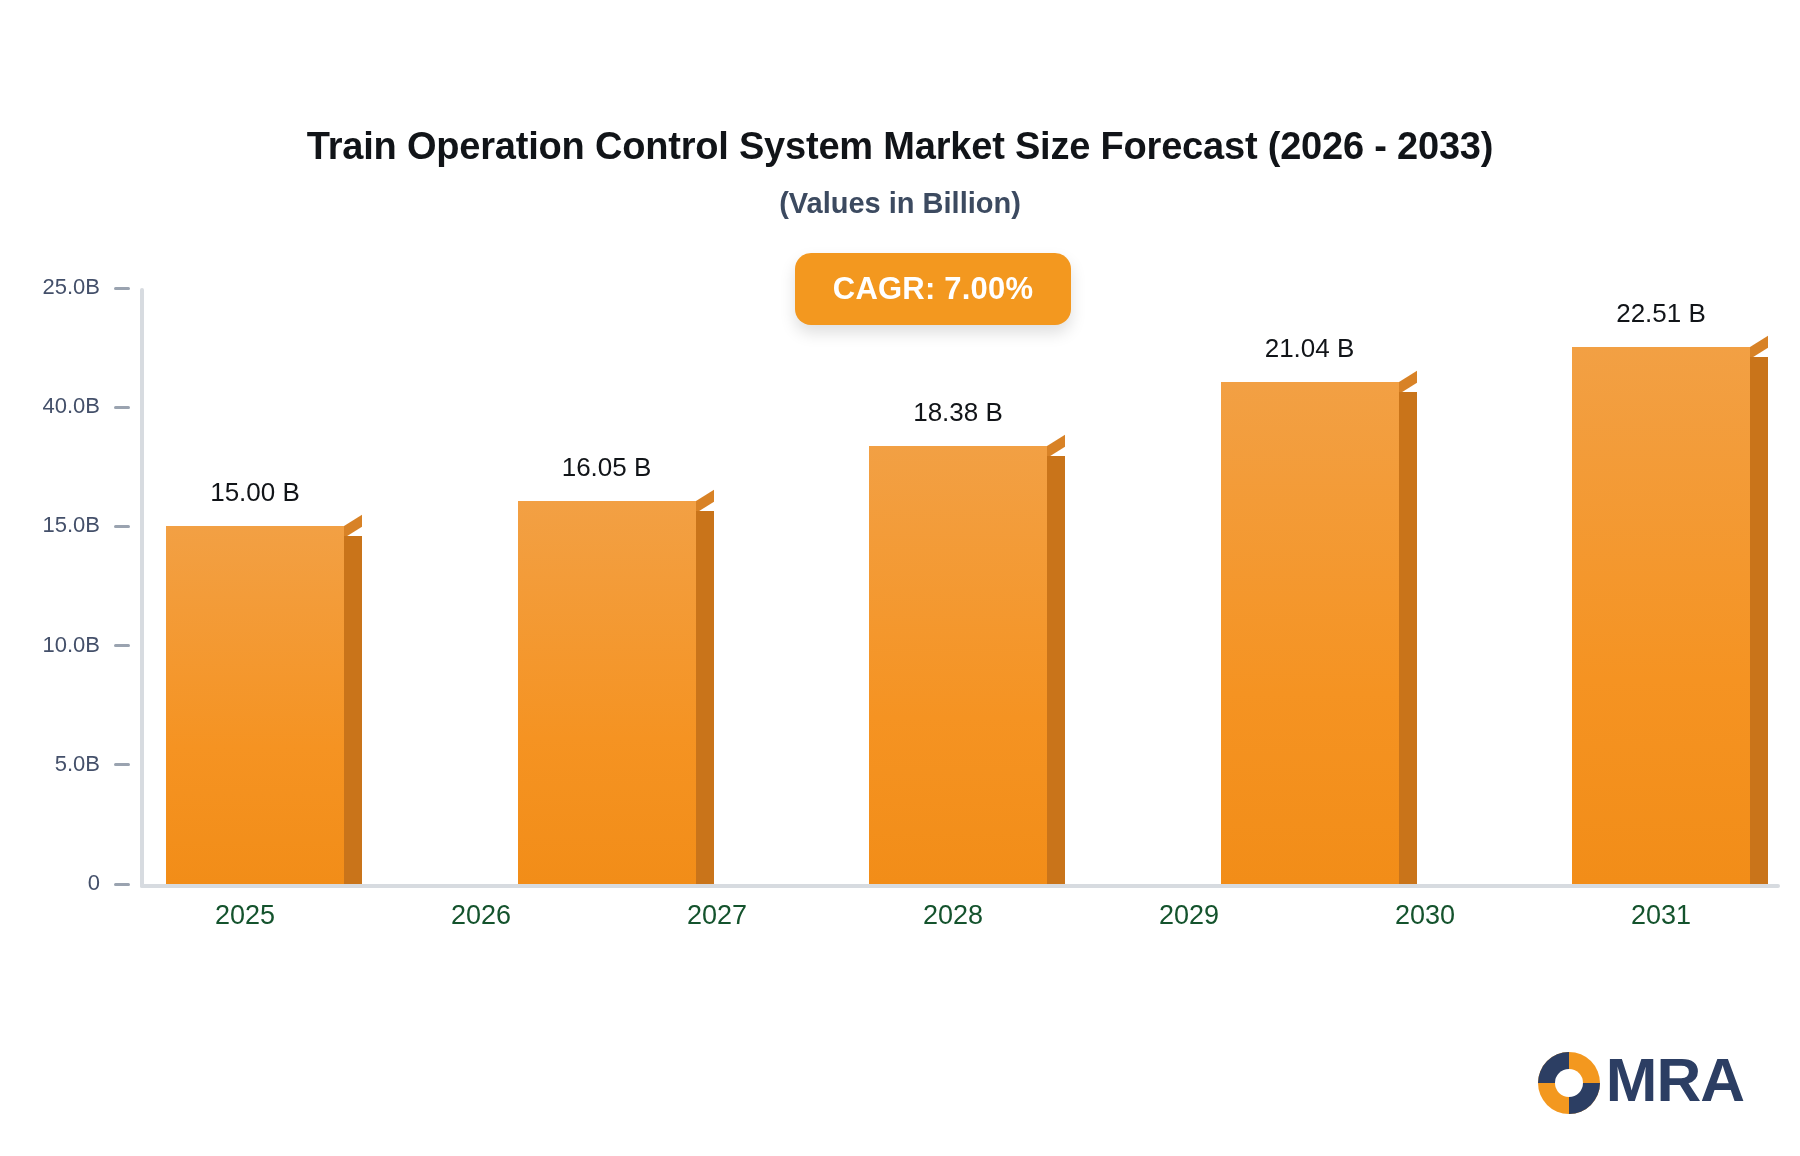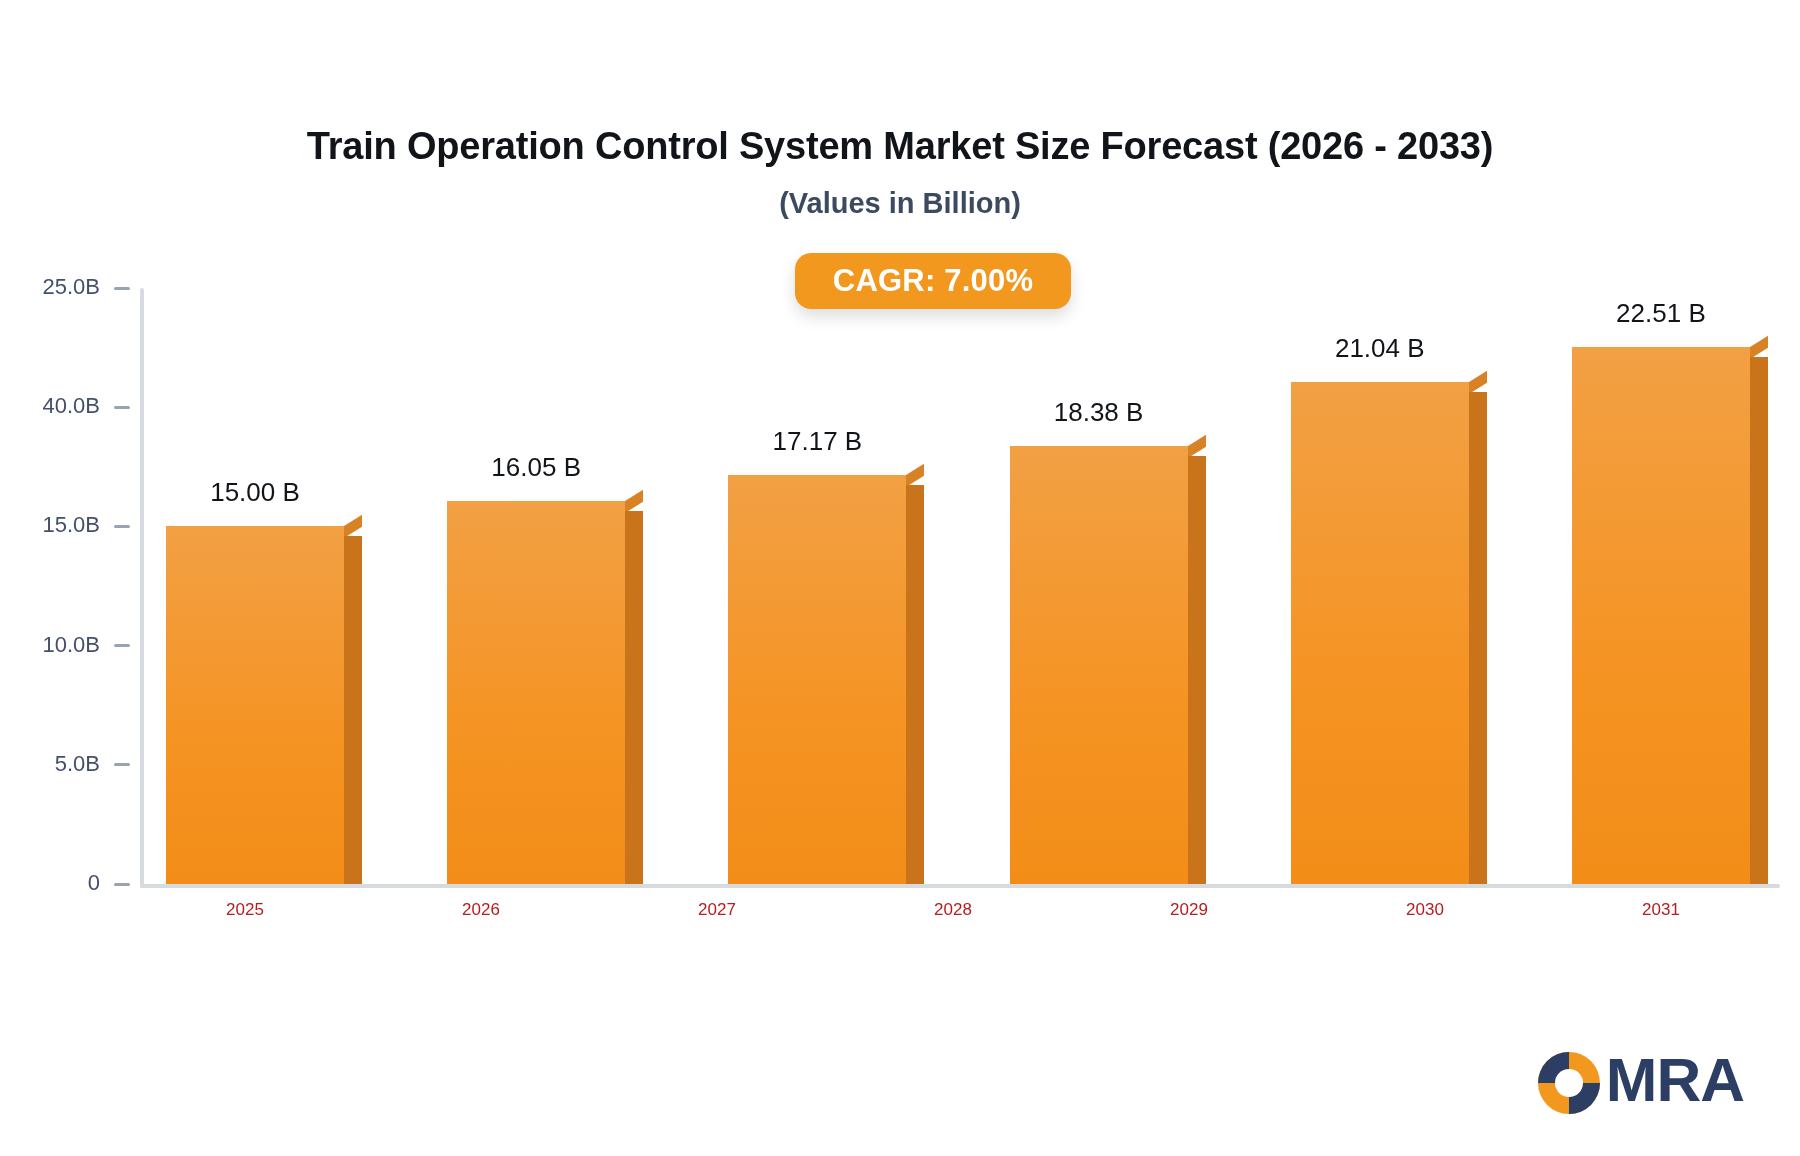--- a/index.html
+++ b/index.html
@@ -45,21 +45,21 @@
     margin: 14px 0 0 0;
     line-height: 1.2;
   }
 
   
   .cagr-badge {
     position: absolute;
     top: 253px;
     left: 795px;
     width: 276px;
-    height: 56px;
+    height: 72px;
     border-radius: 16px;
     background: #f3981f;
     box-shadow: 0 8px 16px rgba(0,0,0,0.13);
     display: flex;
     align-items: center;
     justify-content: center;
     color: #ffffff;
     font-size: 31px;
     font-weight: bold;
     letter-spacing: 0.2px;
@@ -193,22 +193,22 @@
     box-sizing: border-box;
   }
   .x-label {
     width: 196px;
     text-align: left;
   }
   .x-label span {
     display: inline-block;
     width: 178px;
     text-align: center;
-    font-size: 17px;
-    color: #b91c1c;
+    font-size: 27px;
+    color: #14532d;
   }
 
   
   .logo {
     position: absolute;
     right: 56px;
     bottom: 42px;
     display: flex;
     align-items: center;
     gap: 6px;
@@ -297,24 +297,20 @@
     <div class="bars">
       <div class="bar-col">
         <div class="bar-value" style="bottom: 375.6px;">15.00 B</div>
         <div class="bar-shape" style="height: 357.6px;"></div>
       </div>
       <div class="bar-col">
         <div class="bar-value" style="bottom: 400.632px;">16.05 B</div>
         <div class="bar-shape" style="height: 382.632px;"></div>
       </div>
       <div class="bar-col">
-        <div class="bar-value" style="bottom: 427.333px;">17.17 B</div>
-        <div class="bar-shape" style="height: 409.333px;"></div>
-      </div>
-      <div class="bar-col">
         <div class="bar-value" style="bottom: 456.179px;">18.38 B</div>
         <div class="bar-shape" style="height: 438.179px;"></div>
       </div>
       <div class="bar-col">
         <div class="bar-value" style="bottom: 519.594px;">21.04 B</div>
         <div class="bar-shape" style="height: 501.594px;"></div>
       </div>
       <div class="bar-col">
         <div class="bar-value" style="bottom: 554.638px;">22.51 B</div>
         <div class="bar-shape" style="height: 536.638px;"></div>

